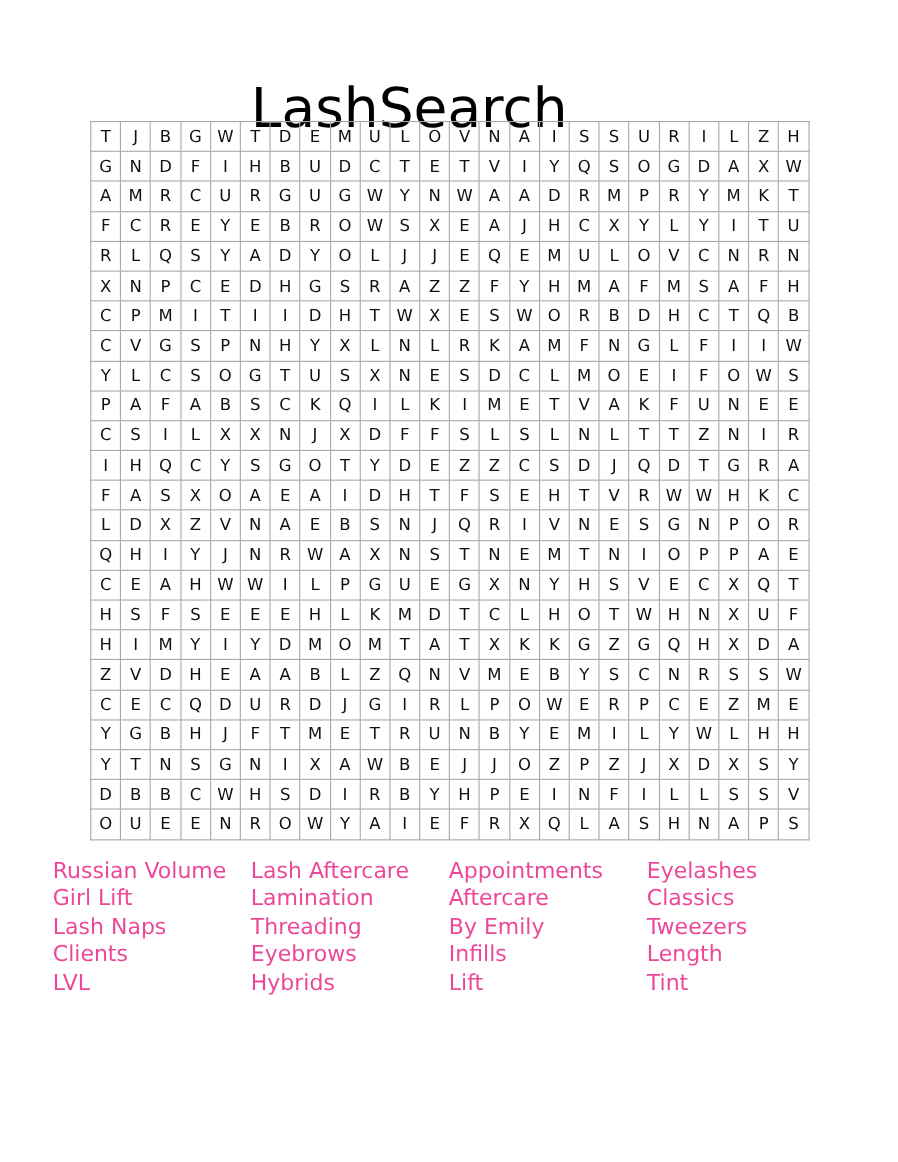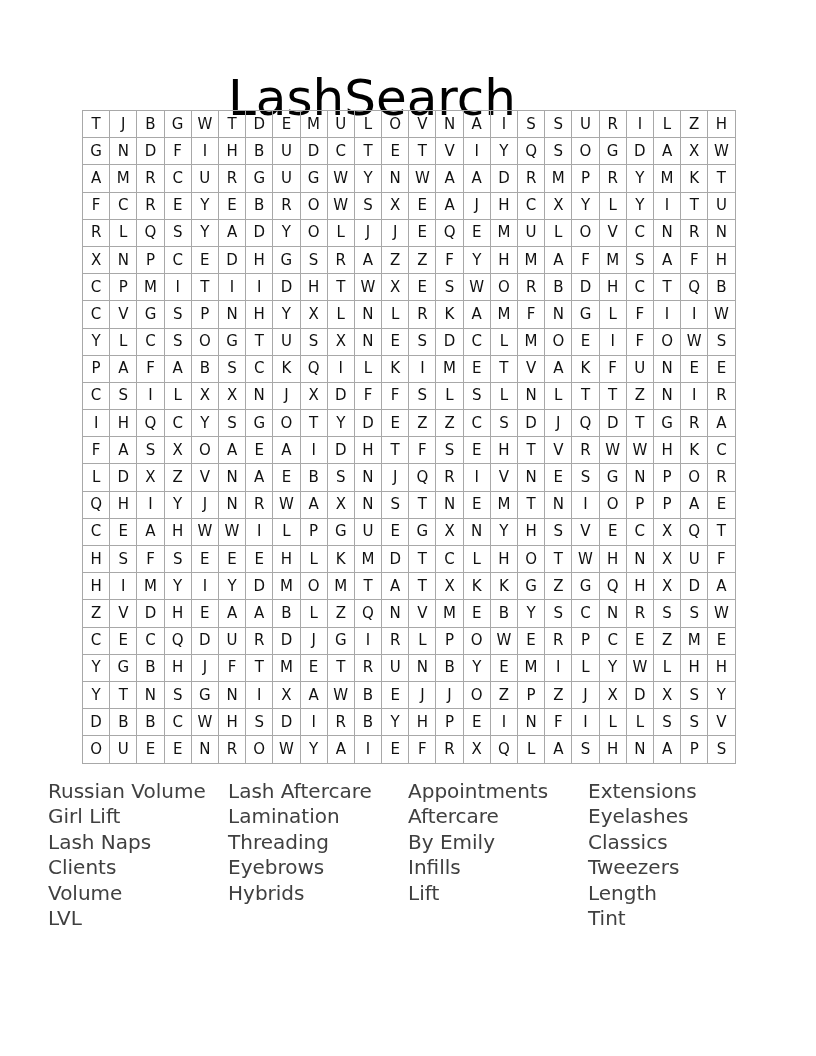--- a/index.html
+++ b/index.html
@@ -52,21 +52,21 @@
     }
     .word-col {
       position: absolute;
       top: 0;
       width: 180px;
     }
     .word {
       font-size: 20px;
       line-height: 25.4px;
       white-space: nowrap;
-      color: #404040;
+      color: #ec4899;
     }
   </style>
 </head>
 <body>
 
 <h1 class="title">LashSearch</h1>
 
 <table class="grid">
   <tbody id="grid-body">
       <tr>
@@ -695,38 +695,36 @@
       </tr>
     </tbody>
 </table>
 
 <div class="words">
   <div class="word-col" style="left:0px">
     <div class="word">Russian Volume</div>
     <div class="word">Girl Lift</div>
     <div class="word">Lash Naps</div>
     <div class="word">Clients</div>
-    <div class="word">Volume</div>
     <div class="word">LVL</div>
   </div>
   <div class="word-col" style="left:180px">
     <div class="word">Lash Aftercare</div>
     <div class="word">Lamination</div>
     <div class="word">Threading</div>
     <div class="word">Eyebrows</div>
     <div class="word">Hybrids</div>
   </div>
   <div class="word-col" style="left:360px">
     <div class="word">Appointments</div>
     <div class="word">Aftercare</div>
     <div class="word">By Emily</div>
     <div class="word">Infills</div>
     <div class="word">Lift</div>
   </div>
   <div class="word-col" style="left:540px">
-    <div class="word">Extensions</div>
     <div class="word">Eyelashes</div>
     <div class="word">Classics</div>
     <div class="word">Tweezers</div>
     <div class="word">Length</div>
     <div class="word">Tint</div>
   </div>
 </div>
 
 </body></html>

